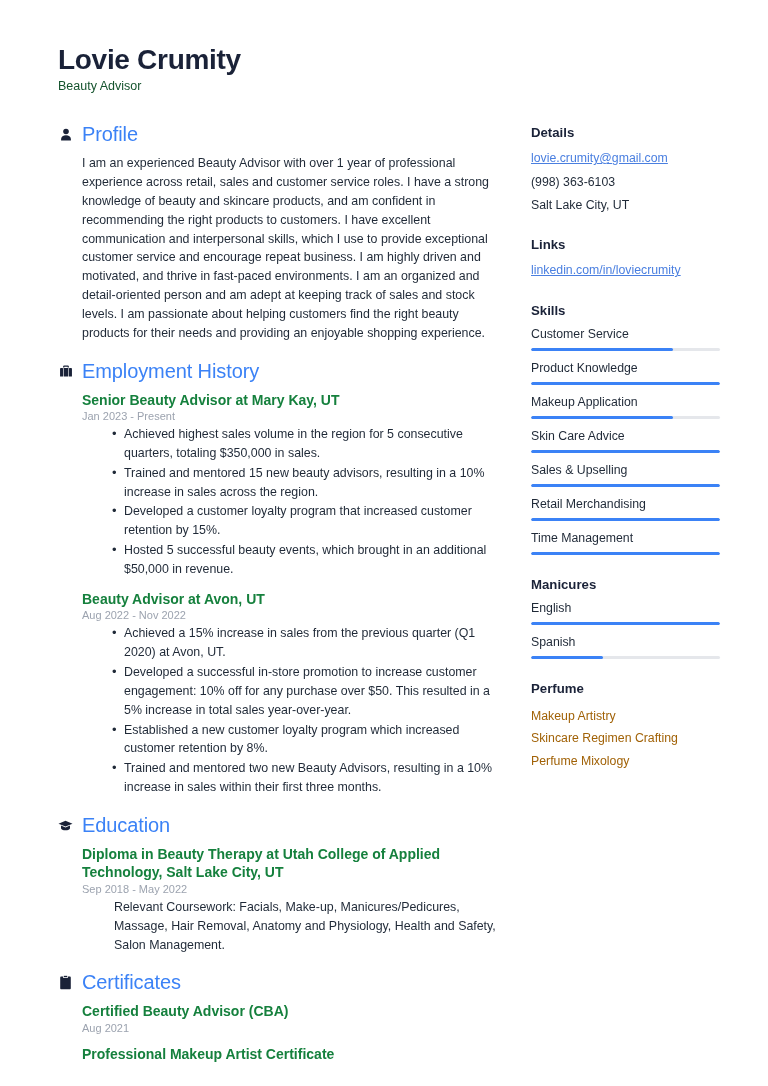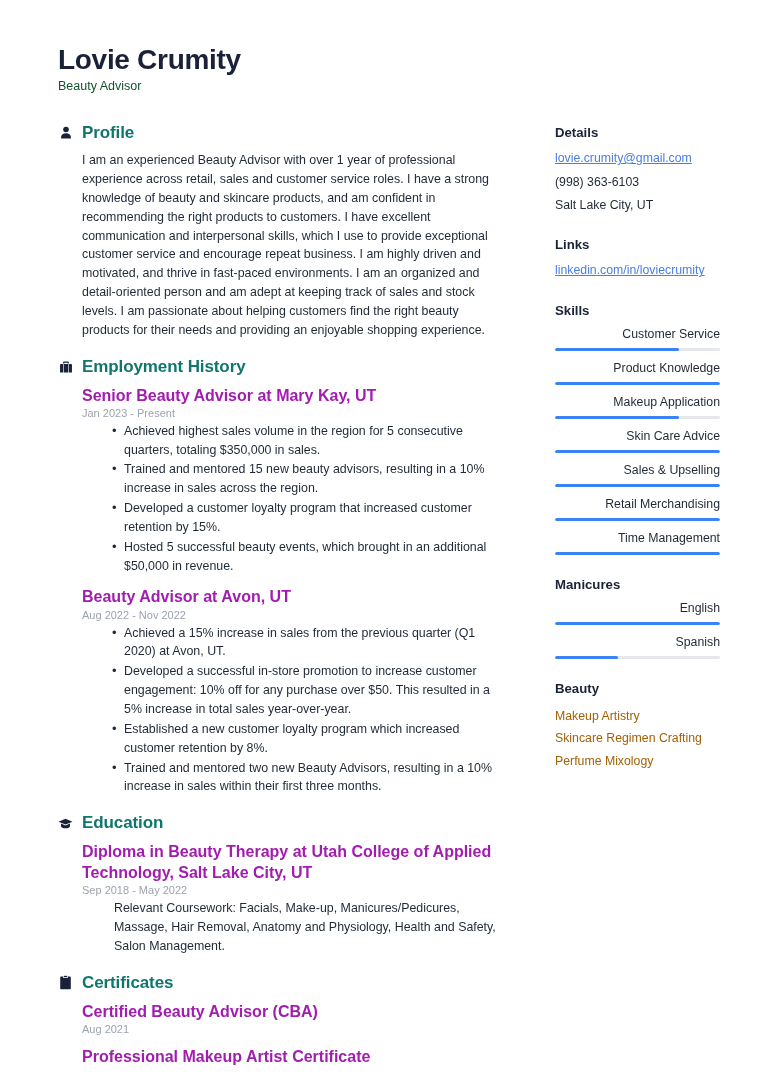--- a/index.html
+++ b/index.html
@@ -63,44 +63,44 @@
     height: 15px;
     display: flex;
     align-items: center;
     justify-content: center;
     color: #1a2238;
     flex: none;
   }
   .section-head .sec-icon svg { display: block; }
 
   .section-title {
-    font-size: 17px;
-    font-weight: bold;
-    color: #0f766e;
+    font-size: 20px;
+    font-weight: normal;
+    color: #3b82f6;
     letter-spacing: -0.1px;
   }
 
   .section-body { padding-left: 24px; }
 
   
   .para {
     font-size: 12.4px;
     line-height: 1.52;
     color: #1f2937;
     text-align: left;
   }
 
   
   .entry { margin-bottom: 11px; }
   .entry:last-child { margin-bottom: 0; }
 
   .entry-title {
-    font-size: 16px;
+    font-size: 14px;
     font-weight: bold;
-    color: #a21caf;
+    color: #15803d;
     line-height: 1.32;
   }
 
   .entry-date {
     font-size: 11px;
     color: #9ca3af;
     margin-top: 1px;
     margin-bottom: 3px;
   }
 
@@ -130,21 +130,21 @@
   ul.bullets li::before {
     content: "•";
     position: absolute;
     left: 0;
     top: -1px;
     color: #1f2937;
     font-size: 13px;
   }
 
   
-  .side-block { margin-bottom: 22px; margin-left: 24px; }
+  .side-block { margin-bottom: 22px; }
 
   .side-title {
     font-size: 13.2px;
     font-weight: bold;
     color: #1a2238;
     margin-bottom: 9px;
   }
 
   .side-line {
     font-size: 12.3px;
@@ -158,21 +158,21 @@
     line-height: 1.58;
     color: #4a7fe0;
     text-decoration: underline;
     display: block;
     margin-bottom: 4px;
     word-break: break-all;
     cursor: pointer;
   }
 
   
-  .rated { margin-bottom: 10px; text-align: right; }
+  .rated { margin-bottom: 10px; }
 
   .rated-label {
     font-size: 12.3px;
     color: #1f2937;
     margin-bottom: 5px;
     line-height: 1.3;
   }
 
   .bar-track {
     width: 100%;
@@ -374,21 +374,21 @@
         </div>
         <div class="rated">
           <div class="rated-label">Spanish</div>
           <div class="bar-track">
             <div class="bar-fill" style="width: 38%;"></div>
           </div>
         </div>
       </div>
 
       <div class="side-block">
-        <div class="side-title">Beauty</div>
+        <div class="side-title">Perfume</div>
         <div class="hobby-line">Makeup Artistry</div>
         <div class="hobby-line">Skincare Regimen Crafting</div>
         <div class="hobby-line">Perfume Mixology</div>
       </div>
 
     </div>
   </div>
 </div>
 
 </body></html>

